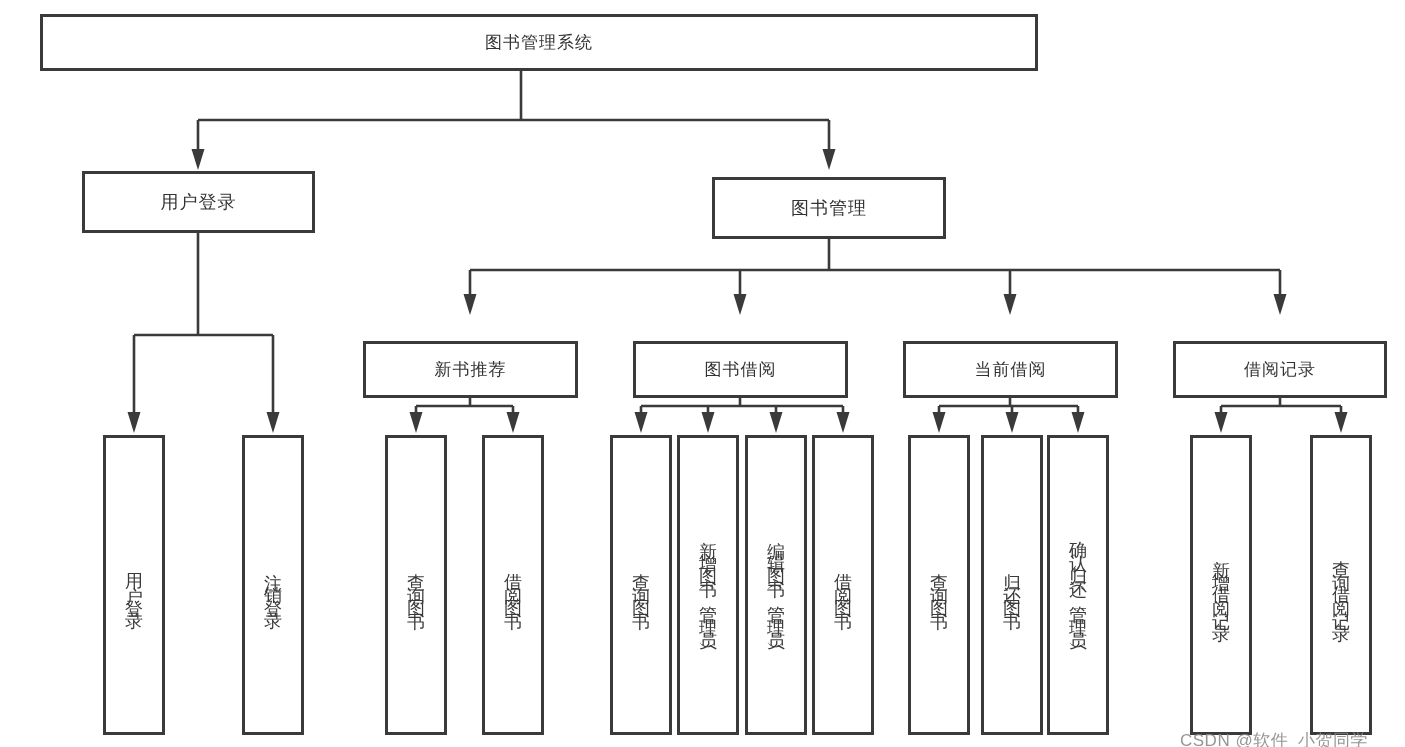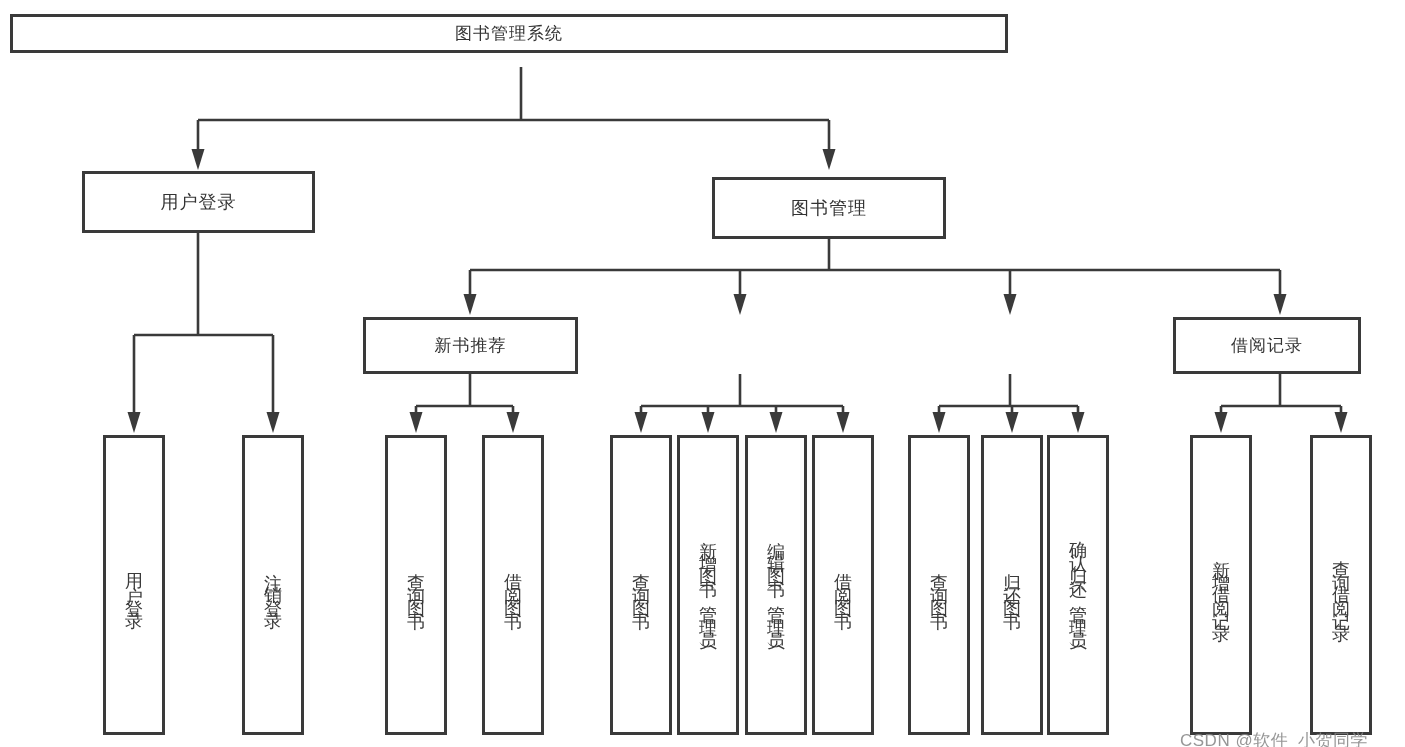--- a/index.html
+++ b/index.html
@@ -8,21 +8,21 @@
     font-family:"Liberation Sans", sans-serif; overflow:hidden;
   }
   .wires { position:absolute; left:0; top:0; width:1405px; height:747px; }
   .node {
     position:absolute; box-sizing:border-box;
     border:3px solid #3a3a3a; background:#ffffff;
     display:flex; align-items:center; justify-content:center;
     color:#333333; font-size:18px; letter-spacing:1px;
   }
   .node.root  { font-size:17px; }
-  .node.lvl3  { font-size:17px; }
+  .node.lvl3  { font-size:17px;margin-top:24px; }
   .leaf span {
     writing-mode:vertical-rl; text-orientation:mixed;
     letter-spacing:13px; line-height:1; font-size:18px; color:#3a3a3a;
   }
   .watermark {
     position:absolute; left:1180px; top:717px;
     font-size:17px; color:rgba(135,135,135,0.88);
     letter-spacing:0.5px; white-space:nowrap; z-index:5;margin-top:12px;
   }
 </style>
@@ -86,35 +86,41 @@
     <polygon points="1071.5,412 1084.5,412 1078,433" fill="#3a3a3a" stroke="none"></polygon>
 
     <path d="M1280,374 V406"></path>
     <path d="M1221,406 H1341"></path>
     <path d="M1221,406 V415"></path>
     <path d="M1341,406 V415"></path>
     <polygon points="1214.5,412 1227.5,412 1221,433" fill="#3a3a3a" stroke="none"></polygon>
     <polygon points="1334.5,412 1347.5,412 1341,433" fill="#3a3a3a" stroke="none"></polygon>
   </svg>
 
-  <div class="node root" style="left:10px;top:14px;width:998px;height:39px">
+  <div class="node root" style="left:40px;top:14px;width:998px;height:57px">
     <span>图书管理系统</span>
   </div>
 
   <div class="node" style="left:82px;top:171px;width:233px;height:62px">
     <span>用户登录</span>
   </div>
   <div class="node" style="left:712px;top:177px;width:234px;height:62px">
     <span>图书管理</span>
   </div>
 
   <div class="node lvl3" style="left:363px;top:317px;width:215px;height:57px">
     <span>新书推荐</span>
   </div>
-  <div class="node lvl3" style="left:1173px;top:317px;width:188px;height:57px">
+  <div class="node lvl3" style="left:633px;top:317px;width:215px;height:57px">
+    <span>图书借阅</span>
+  </div>
+  <div class="node lvl3" style="left:903px;top:317px;width:215px;height:57px">
+    <span>当前借阅</span>
+  </div>
+  <div class="node lvl3" style="left:1173px;top:317px;width:214px;height:57px">
     <span>借阅记录</span>
   </div>
 
   <div class="node leaf" style="left:103px;top:435px;width:62px;height:300px">
     <span>用户登录</span>
   </div>
   <div class="node leaf" style="left:242px;top:435px;width:62px;height:300px">
     <span>注销登录</span>
   </div>
 

